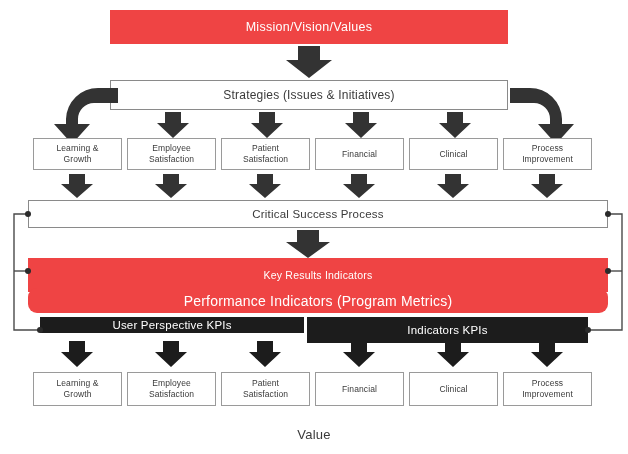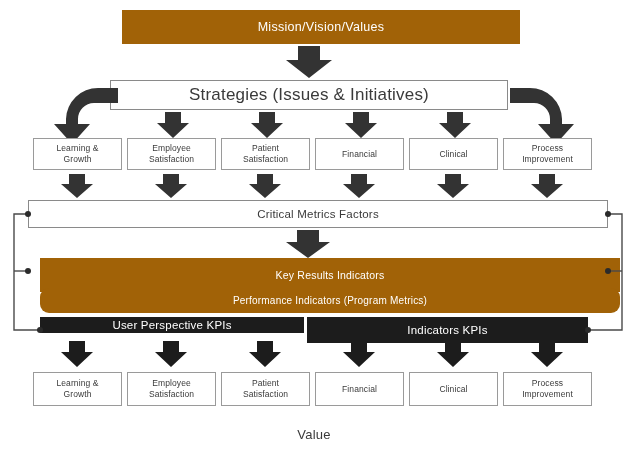--- a/index.html
+++ b/index.html
@@ -21,23 +21,22 @@
   .abs { position: absolute; box-sizing: border-box; }
 
   
   .bar {
     display: flex;
     align-items: center;
     justify-content: center;
     text-align: center;
   }
   .bar-dark {
-    background: #a16207;
+    background: #ef4444;
     color: #ffffff;
-    margin-left: 12px;
   }
   .bar-black {
     background: #1c1c1c;
     color: #ffffff;
   }
   .bar-white {
     background: #ffffff;
     color: #3a3a3a;
     border: 1px solid #8a8a8a;
   }
@@ -51,24 +50,24 @@
     align-items: center;
     justify-content: center;
     text-align: center;
     font-size: 8.5px;
     line-height: 1.25;
     letter-spacing: .1px;
   }
 
   
   .t-mission   { font-size: 12.5px; letter-spacing: .3px; }
-  .t-strategy  { font-size: 17px; letter-spacing: .2px; }
+  .t-strategy  { font-size: 12px; letter-spacing: .2px; }
   .t-csf       { font-size: 11.5px; letter-spacing: .2px; }
   .t-kri       { font-size: 10.5px; letter-spacing: .2px; }
-  .t-pi        { font-size: 10px;  letter-spacing: .2px; border-radius: 9px; }
+  .t-pi        { font-size: 14px;  letter-spacing: .2px; border-radius: 9px; }
   .t-kpi       { font-size: 11.5px; letter-spacing: .2px; }
   .t-value     { font-size: 13px; color: #3a3a3a; letter-spacing: .2px; }
 
   svg { display: block; overflow: visible; }
 </style>
 </head>
 <body>
 
 <div id="canvas">
 
@@ -144,21 +143,21 @@
   <svg class="abs" style="left:343px; top:174px; width:32px; height:24px;" viewBox="0 0 32 24">
     <polygon points="8,0 24,0 24,10 32,10 16,24 0,10 8,10" fill="#333333"></polygon>
   </svg>
   <svg class="abs" style="left:437px; top:174px; width:32px; height:24px;" viewBox="0 0 32 24">
     <polygon points="8,0 24,0 24,10 32,10 16,24 0,10 8,10" fill="#333333"></polygon>
   </svg>
   <svg class="abs" style="left:531px; top:174px; width:32px; height:24px;" viewBox="0 0 32 24">
     <polygon points="8,0 24,0 24,10 32,10 16,24 0,10 8,10" fill="#333333"></polygon>
   </svg>
 
-  <div class="abs bar bar-white t-csf" style="left:28px; top:200px; width:580px; height:28px;">Critical Metrics Factors</div>
+  <div class="abs bar bar-white t-csf" style="left:28px; top:200px; width:580px; height:28px;">Critical Success Process</div>
 
   <svg class="abs" style="left:286px; top:230px; width:44px; height:28px;" viewBox="0 0 44 28">
     <polygon points="11,0 33,0 33,12 44,12 22,28 0,12 11,12" fill="#333333"></polygon>
   </svg>
 
   <div class="abs bar bar-dark t-kri" style="left:28px; top:258px; width:580px; height:34px;">Key Results Indicators</div>
 
   <div class="abs bar bar-dark t-pi" style="left:28px; top:288px; width:580px; height:25px;">Performance Indicators (Program Metrics)</div>
 
   <div class="abs bar bar-black t-kpi" style="left:40px; top:317px; width:264px; height:16px;">User Perspective KPIs</div>

